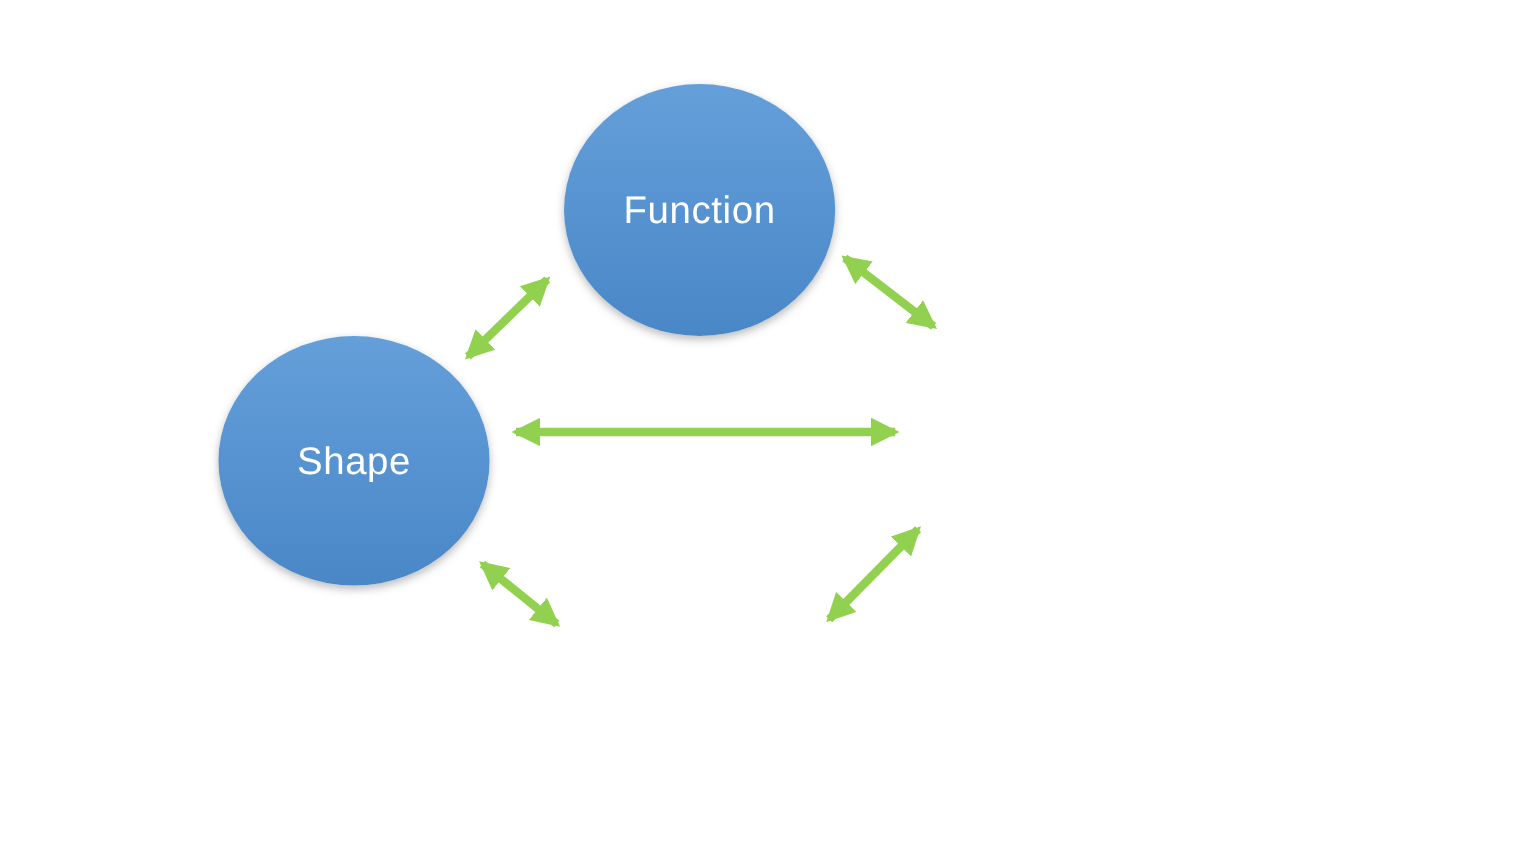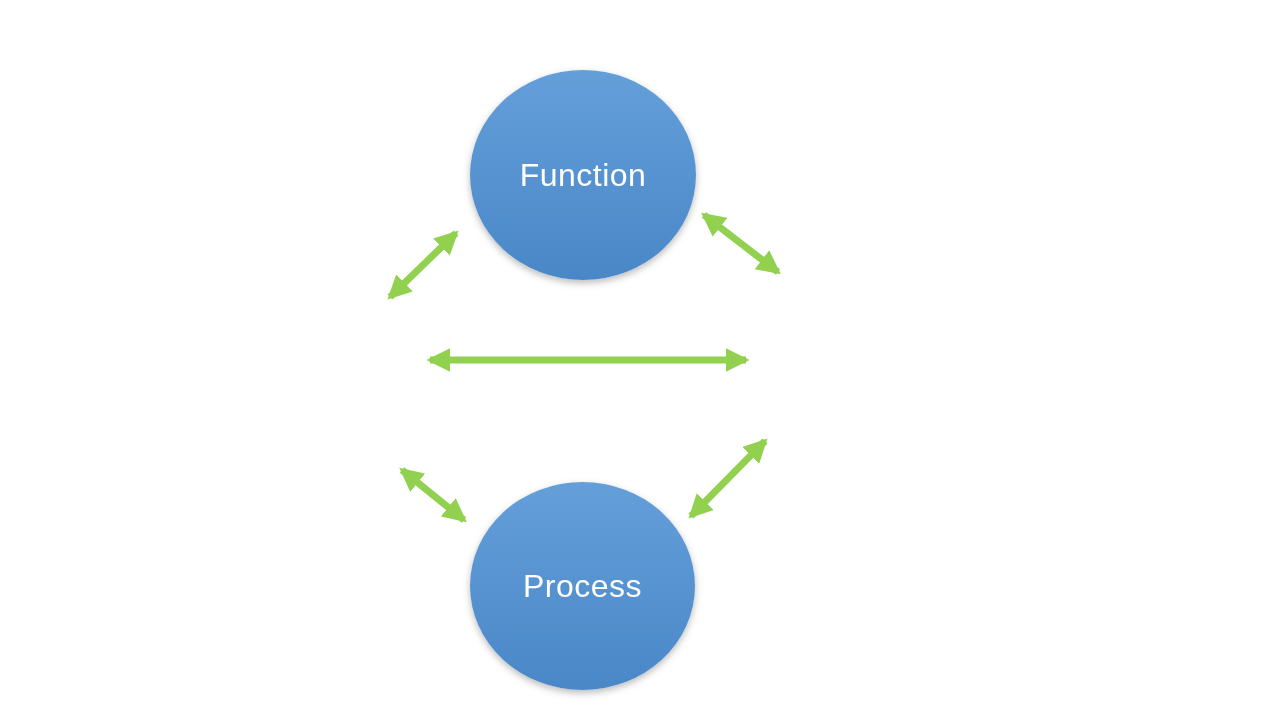--- a/index.html
+++ b/index.html
@@ -69,19 +69,19 @@
     <line class="arrow-line" x1="704" y1="215" x2="778" y2="272" marker-start="url(#ah)" marker-end="url(#ah)"></line>
     <line class="arrow-line" x1="430" y1="360" x2="746" y2="360" marker-start="url(#ah)" marker-end="url(#ah)"></line>
     <line class="arrow-line" x1="402" y1="470" x2="464" y2="520" marker-start="url(#ah)" marker-end="url(#ah)"></line>
     <line class="arrow-line" x1="691" y1="516" x2="765" y2="441" marker-start="url(#ah)" marker-end="url(#ah)"></line>
   </svg>
 
   <div class="node node-function">
     <span class="node-label">Function</span>
   </div>
 
+  <div class="node node-shape">
+    <span class="node-label">Shape</span>
+  </div>
 
 
-  <div class="node node-process">
-    <span class="node-label">Process</span>
-  </div>
 
 </div>
 
 </body></html>

